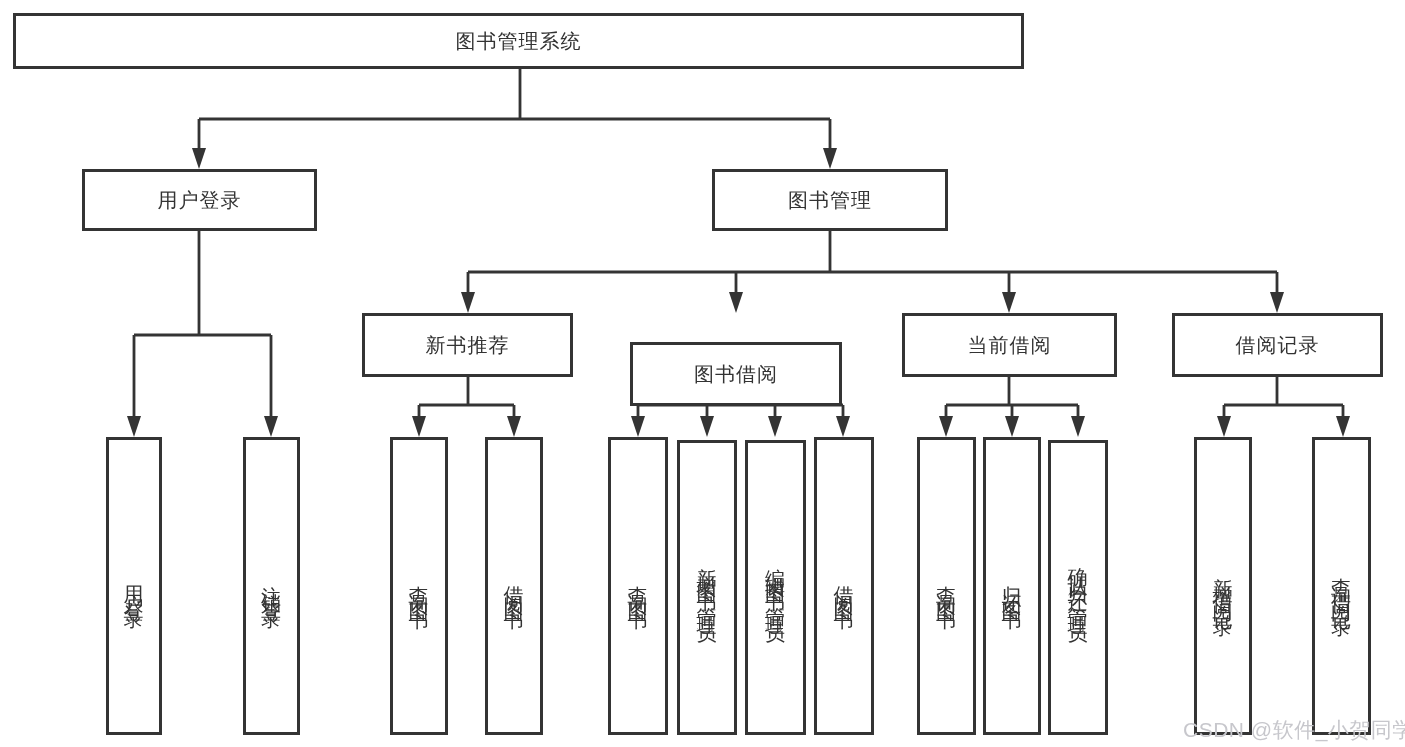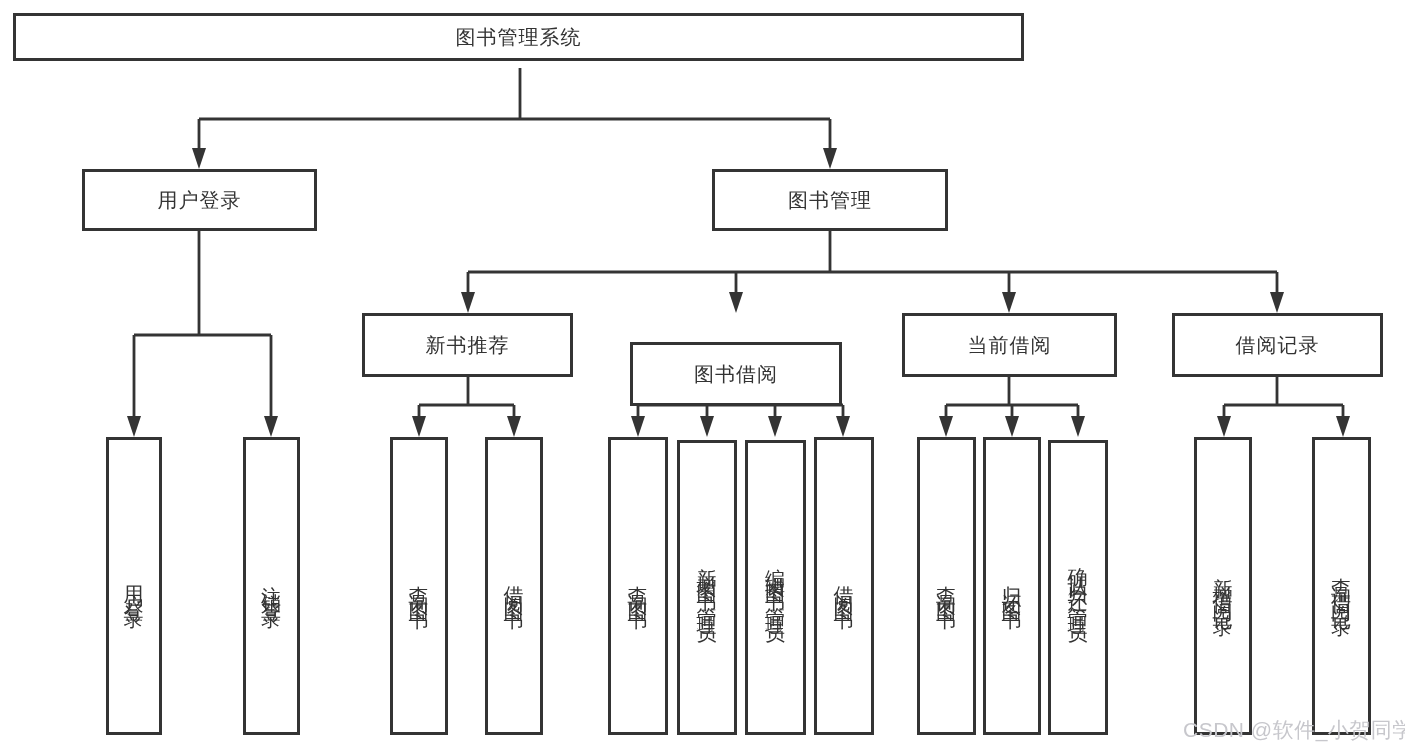--- a/index.html
+++ b/index.html
@@ -94,21 +94,21 @@
 
       <polygon points="939,416 953,416 946,437"></polygon>
       <polygon points="1005,416 1019,416 1012,437"></polygon>
       <polygon points="1071,416 1085,416 1078,437"></polygon>
 
       <polygon points="1217,416 1231,416 1224,437"></polygon>
       <polygon points="1336,416 1350,416 1343,437"></polygon>
     </g>
   </svg>
 
-  <div class="node" style="left:13px; top:13px; width:1011px; height:48px;">
+  <div class="node" style="left:13px; top:13px; width:1011px; height:56px;">
     <span>图书管理系统</span>
   </div>
 
   <div class="node" style="left:82px; top:169px; width:235px; height:62px;">
     <span>用户登录</span>
   </div>
   <div class="node" style="left:362px; top:313px; width:211px; height:64px;">
     <span>新书推荐</span>
   </div>
 

